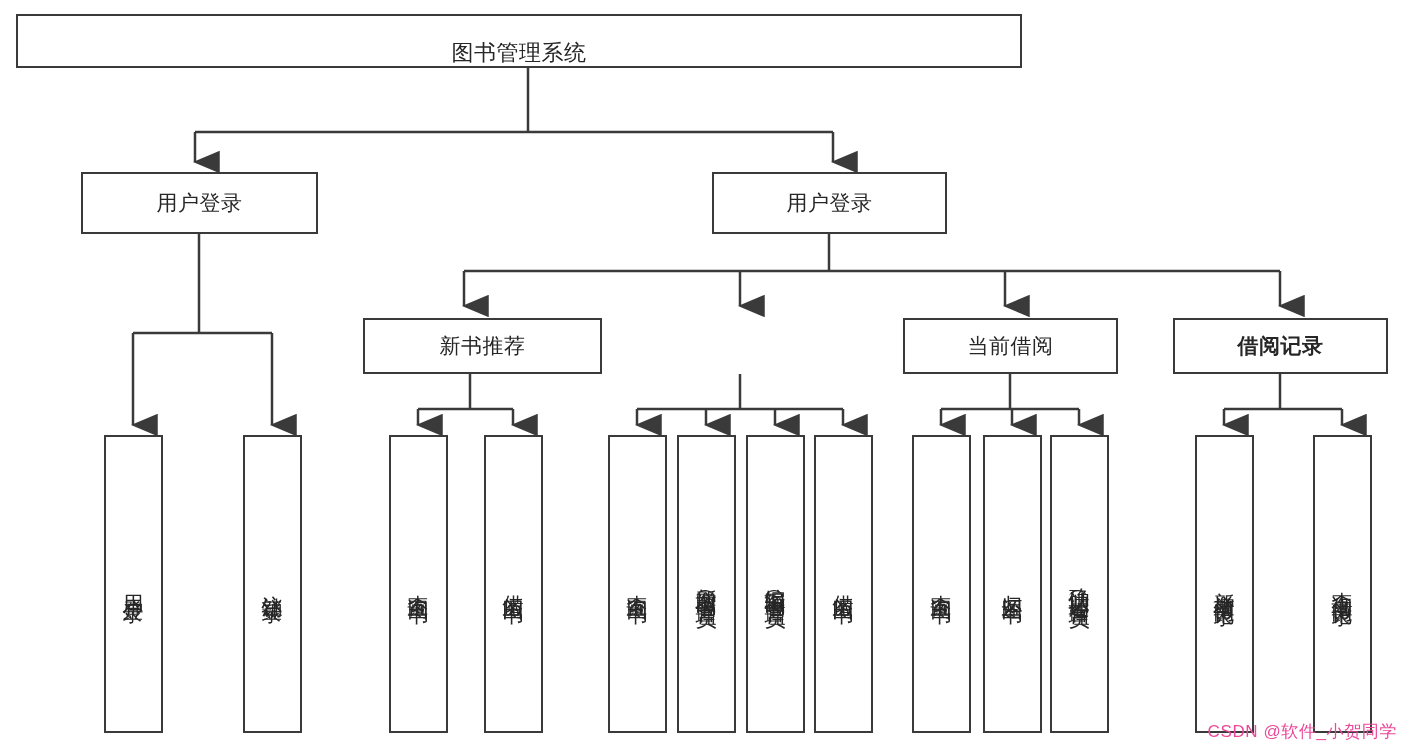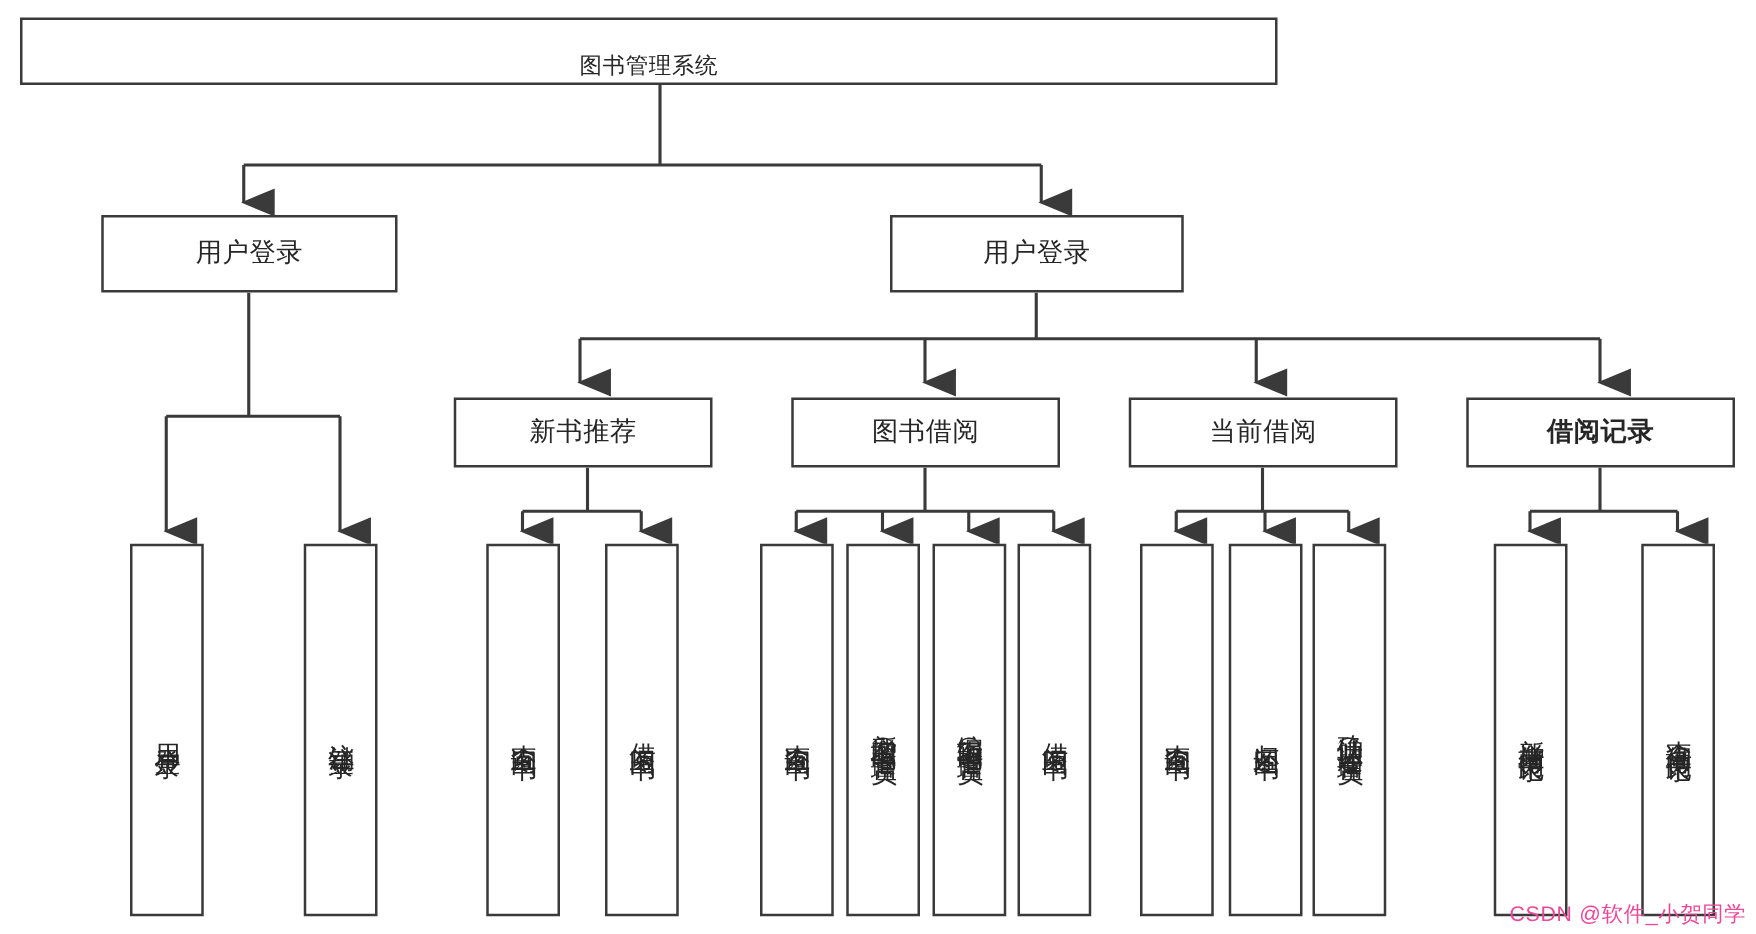--- a/index.html
+++ b/index.html
@@ -48,21 +48,21 @@
     padding: 6px 0;
   }
   .node.vert .label {
     writing-mode: vertical-rl;
     text-orientation: upright;
     font-size: 21px;
     letter-spacing: 3px;
     line-height: 1;
     white-space: nowrap;
   }
-  #root-node .label { font-size: 18px; margin-top: 24px; }
+  #root-node .label { font-size: 22px; margin-top: 24px; }
   #watermark {
     position: absolute;
     right: 8px;
     bottom: 4px;
     font-size: 17px;
     color: #ec4899;
     letter-spacing: 0.6px;
     white-space: nowrap;
     pointer-events: none;
   }
@@ -128,25 +128,22 @@
     <span class="label">图书管理系统</span>
   </div>
 
   <div class="node horiz" style="left:81px; top:172px; width:237px; height:62px;">
     <span class="label">用户登录</span>
   </div>
   <div class="node horiz" style="left:712px; top:172px; width:235px; height:62px;">
     <span class="label">用户登录</span>
   </div>
 
-  <div class="node horiz" style="left:363px; top:318px; width:207px; height:56px;">
+  <div class="node horiz" style="left:363px; top:318px; width:239px; height:56px;">
     <span class="label">新书推荐</span>
-  </div>
-  <div class="node horiz" style="left:633px; top:318px; width:215px; height:56px;">
-    <span class="label">图书借阅</span>
   </div>
   <div class="node horiz" style="left:903px; top:318px; width:215px; height:56px;">
     <span class="label">当前借阅</span>
   </div>
   <div class="node horiz" style="left:1173px; top:318px; width:215px; height:56px;font-weight:bold;">
     <span class="label">借阅记录</span>
   </div>
 
   <div class="node vert" style="left:104px; top:435px; width:59px; height:298px;">
     <span class="label">用户登录</span>

